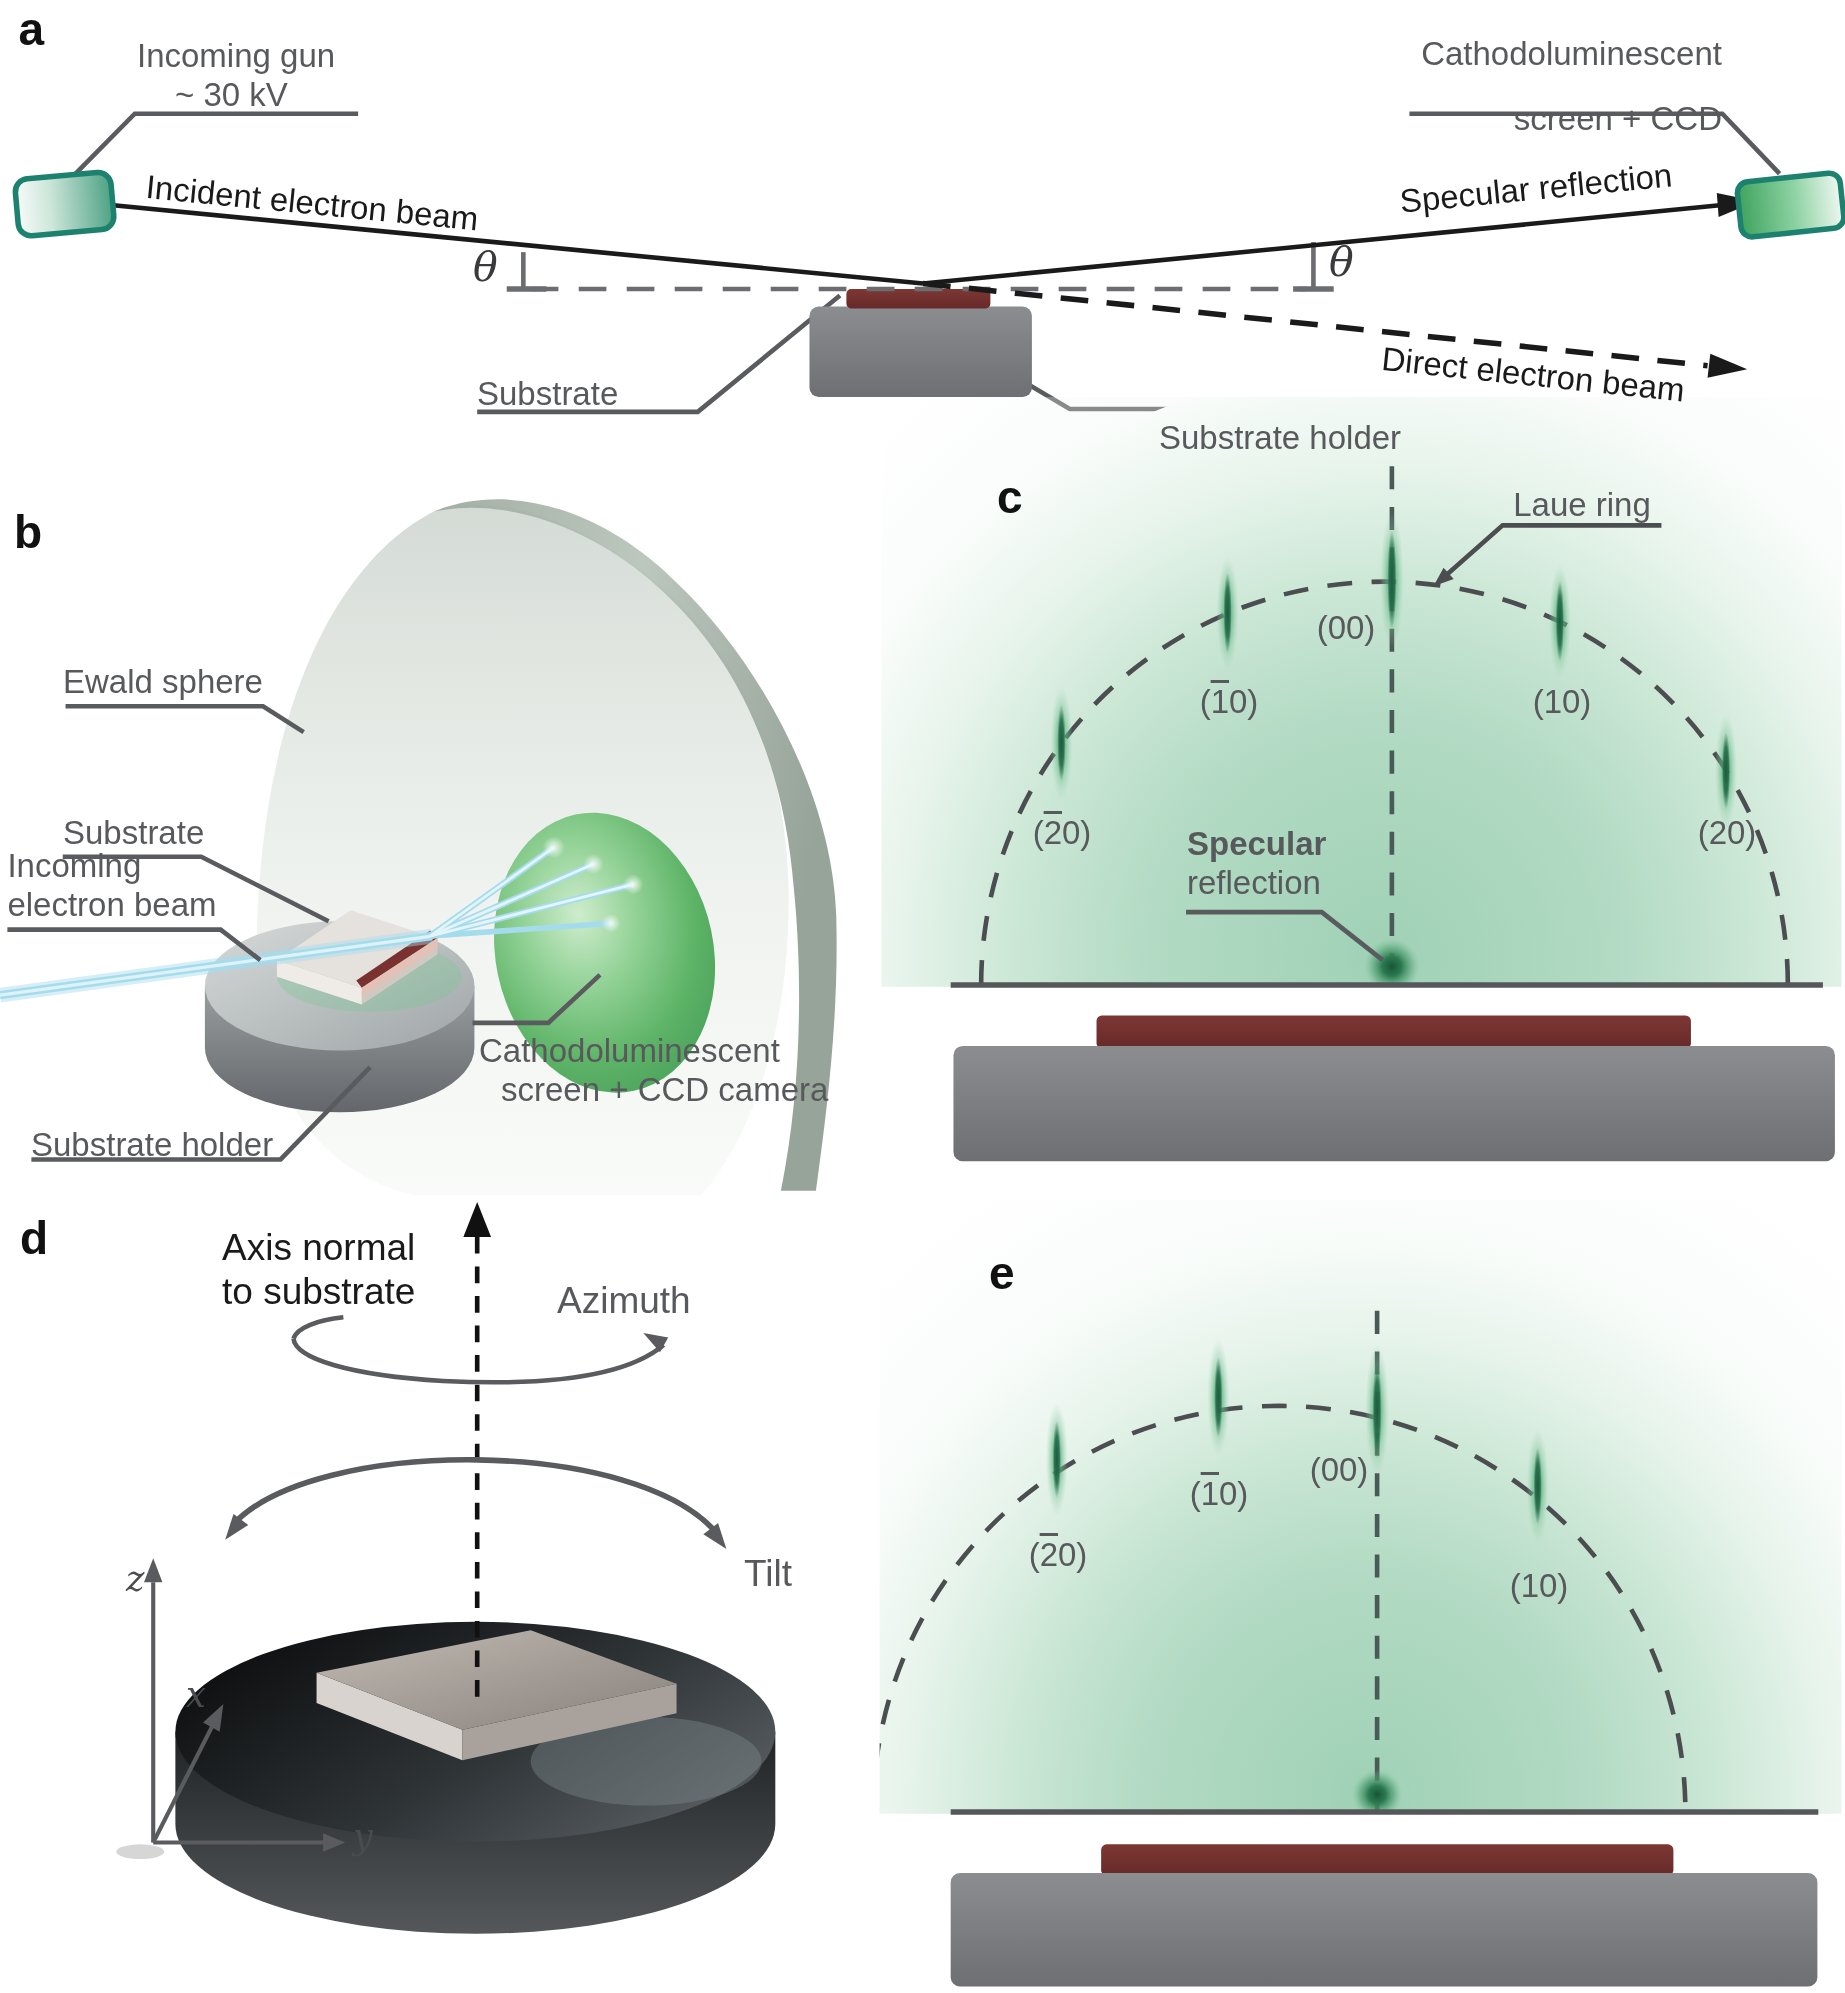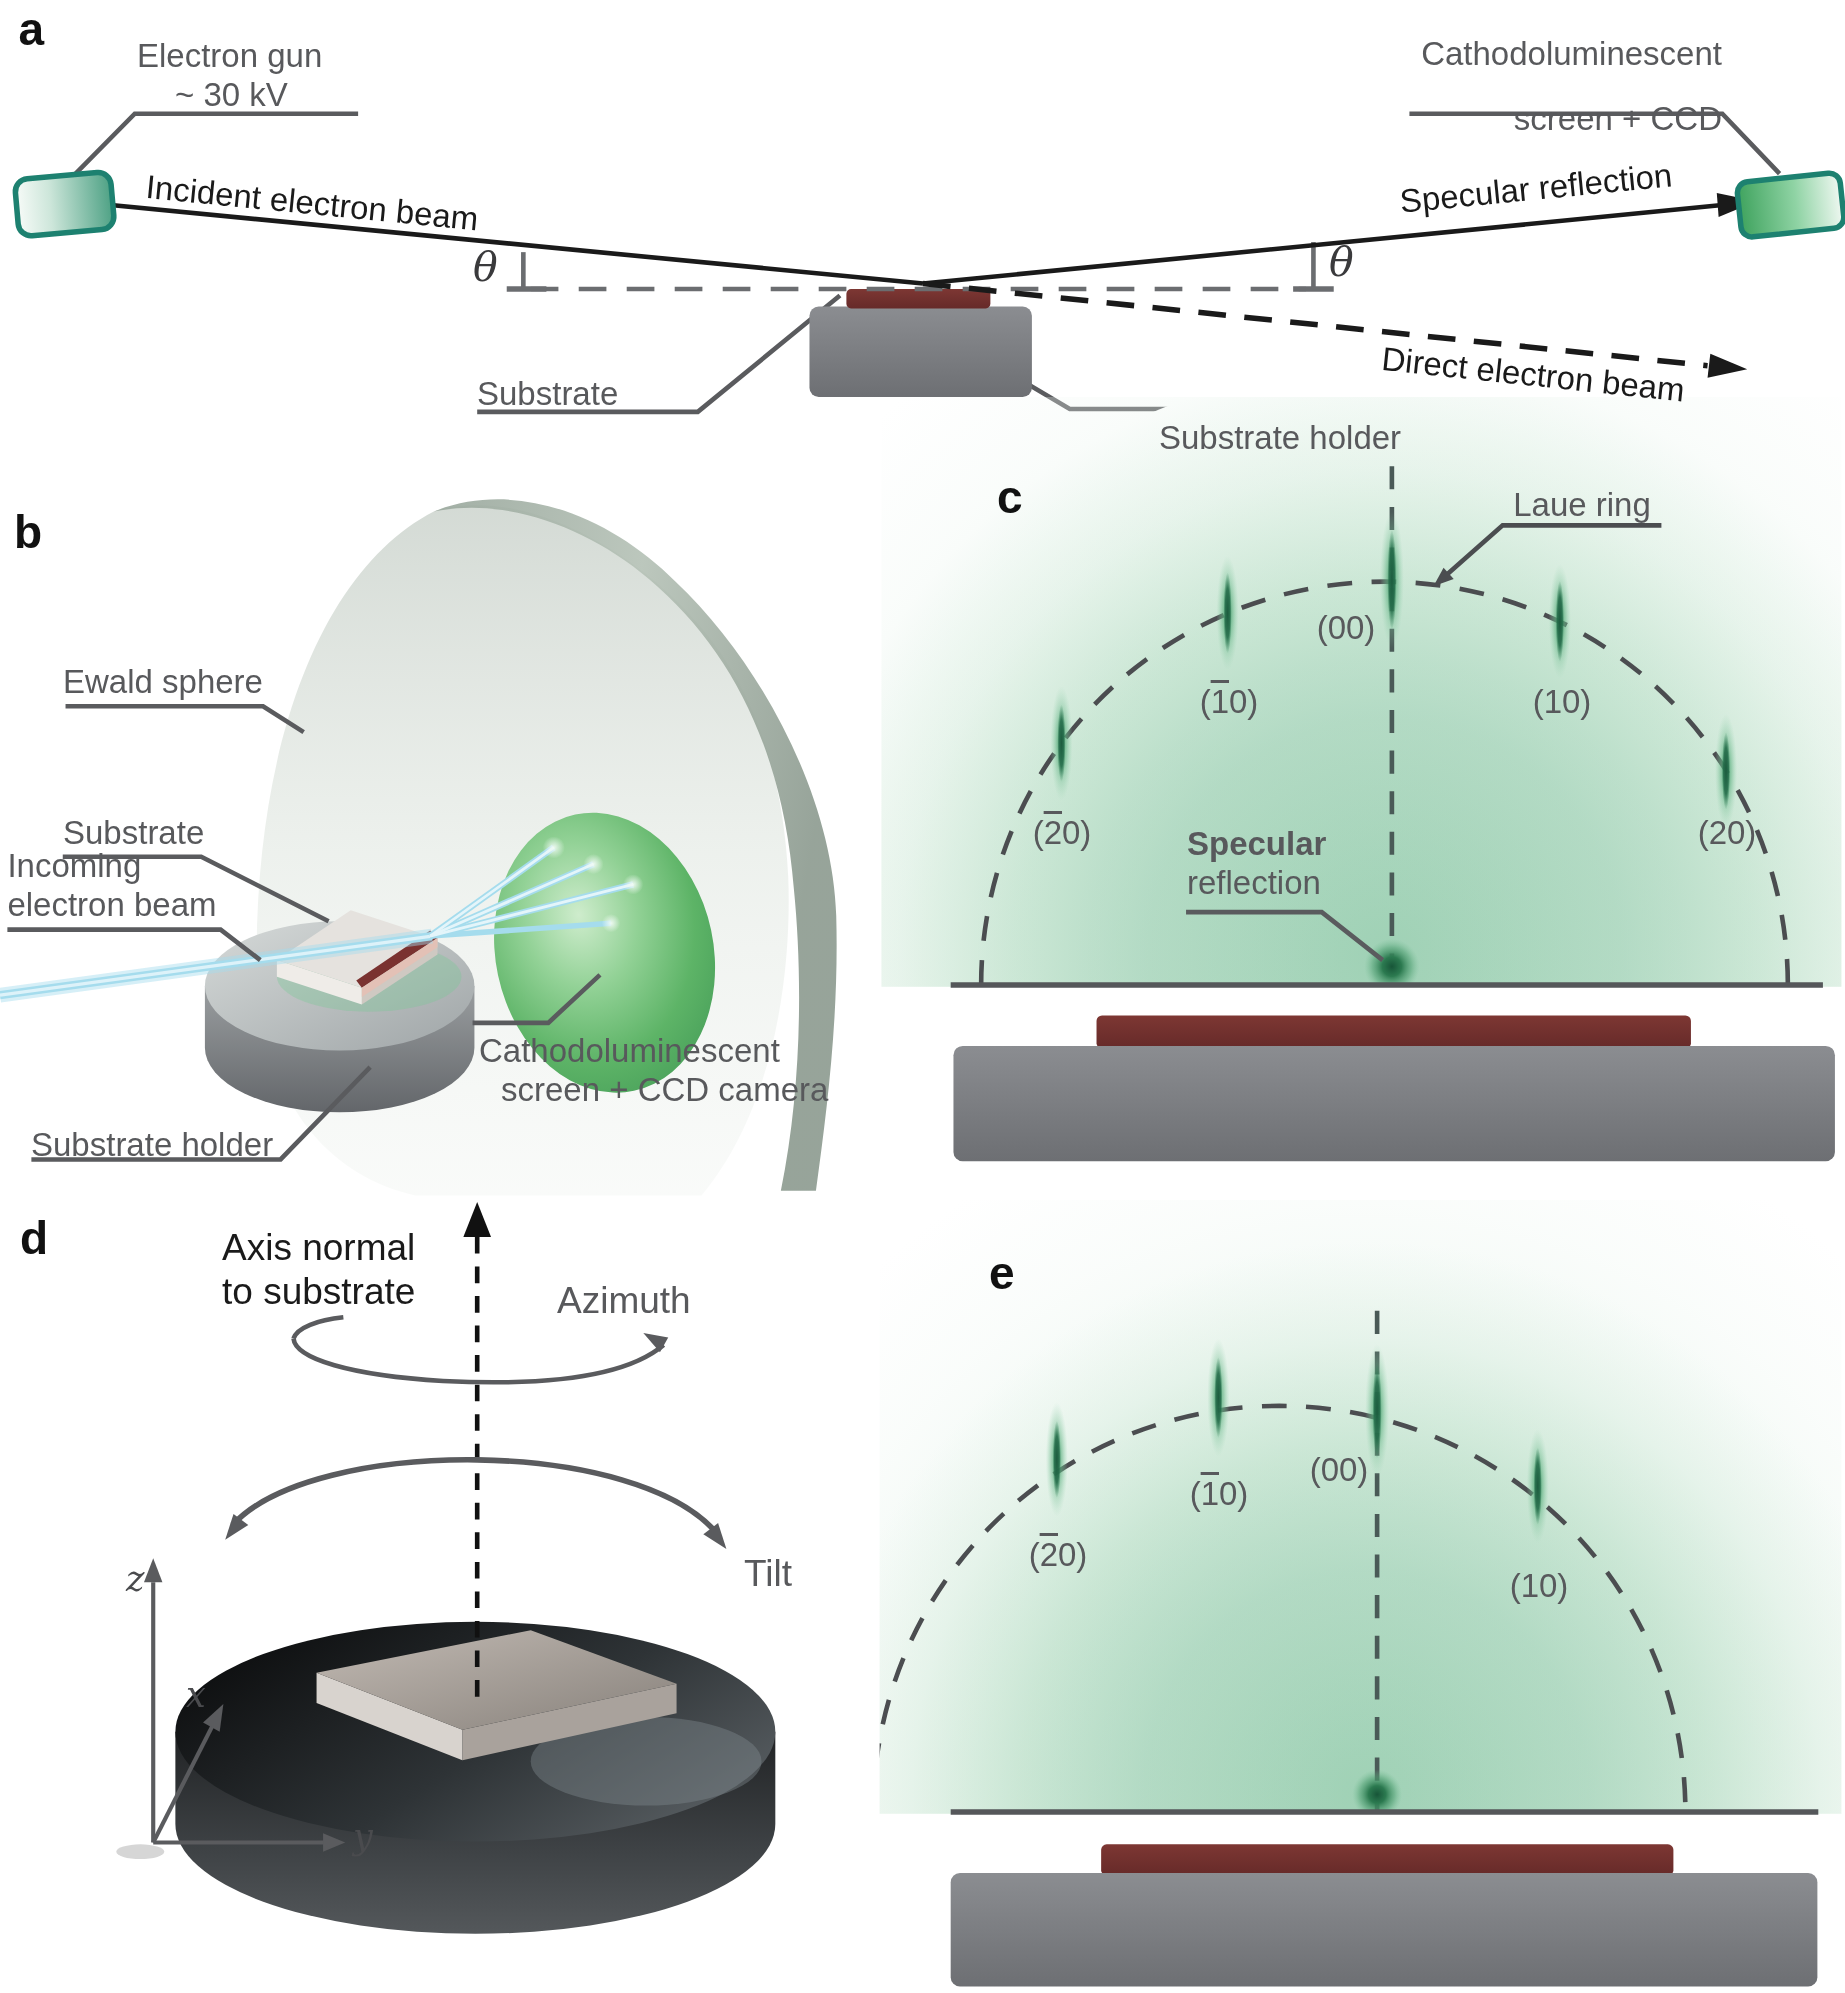--- a/index.html
+++ b/index.html
@@ -286,21 +286,21 @@
     <g clip-path="url(#clipE)">
       <circle cx="1492" cy="1944" r="27" fill="url(#spotGrad)"></circle>
     </g>
     <line x1="1030" y1="1963" x2="1970" y2="1963" stroke="#55575a" stroke-width="6"></line>
     <rect x="1193" y="1998" width="620" height="34" rx="6" fill="url(#redGrad)"></rect>
     <rect x="1030" y="2029" width="939" height="123" rx="10" fill="url(#holderGrad)"></rect>
   </g>
 </svg>
 
   <div class="letter" style="left:18.5px;top:5.5px;">a</div>
-  <div class="lbl" style="left:137px;top:35px;">Electron gun</div>
+  <div class="lbl" style="left:137px;top:35px;">Incoming gun</div>
   <div class="lbl" style="left:155px;top:74px;margin-left:20px;">~ 30 kV</div>
   <div class="lbl black rot" style="left:148px;top:166px;transform:rotate(5.6deg);">Incident electron beam</div>
   <div class="lbl black rot" style="left:1398px;top:181px;transform:rotate(-5.6deg);">Specular reflection</div>
   <div class="lbl black rot" style="left:1384px;top:338px;transform:rotate(6deg);">Direct electron beam</div>
   <div class="lbl" style="left:1722px;top:33px;transform:translateX(-100%);text-align:right;">Cathodoluminescent</div>
   <div class="lbl" style="left:1722px;top:72px;transform:translateX(-100%);text-align:right;margin-top:26px;">screen + CCD</div>
   <div class="lbl" style="left:477px;top:373px;">Substrate</div>
   <div class="lbl ctr" style="left:1280px;top:417px;">Substrate holder</div>
   <div class="theta" style="left:473px;top:247px;">θ</div>
   <div class="theta" style="left:1329px;top:242px;">θ</div>

